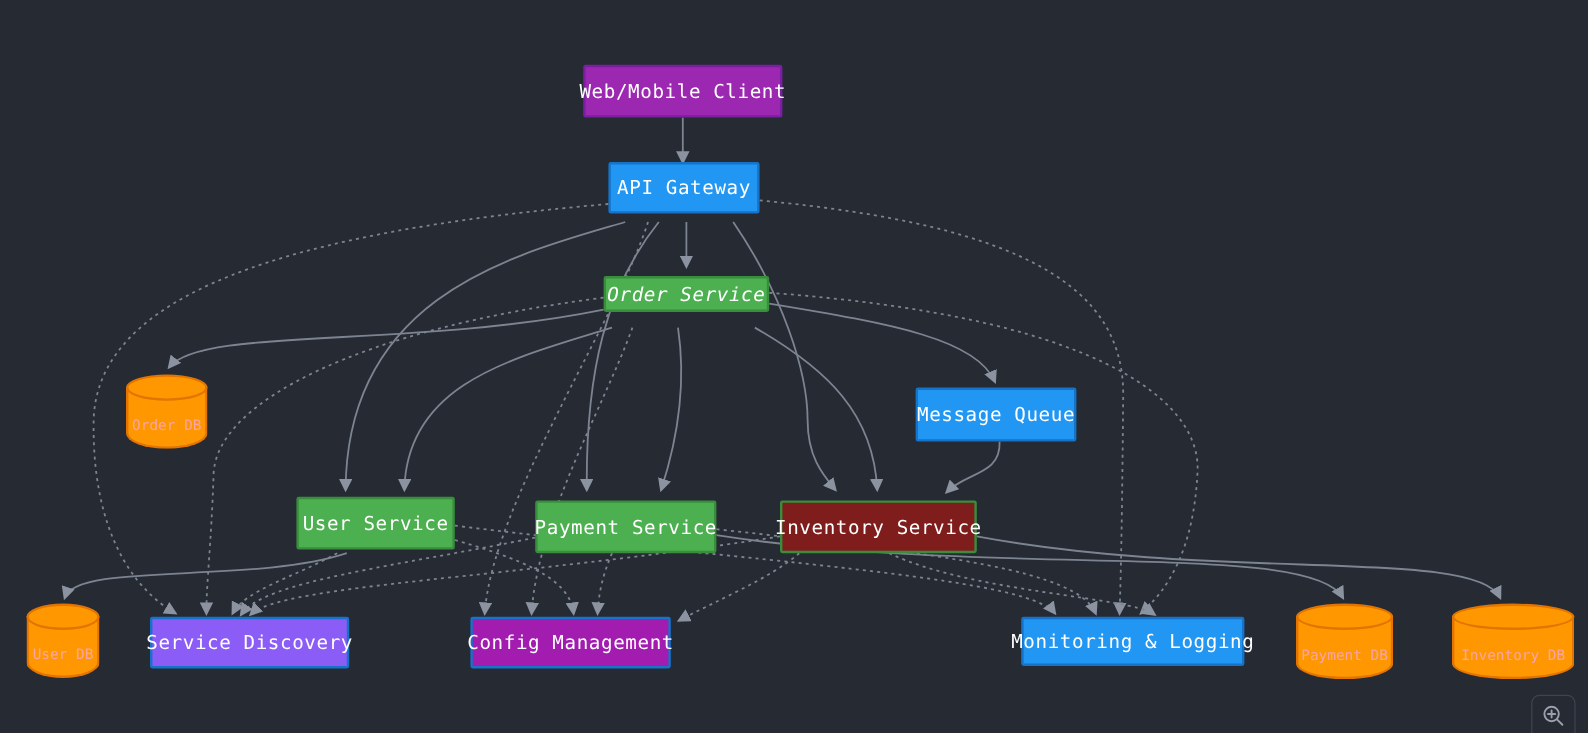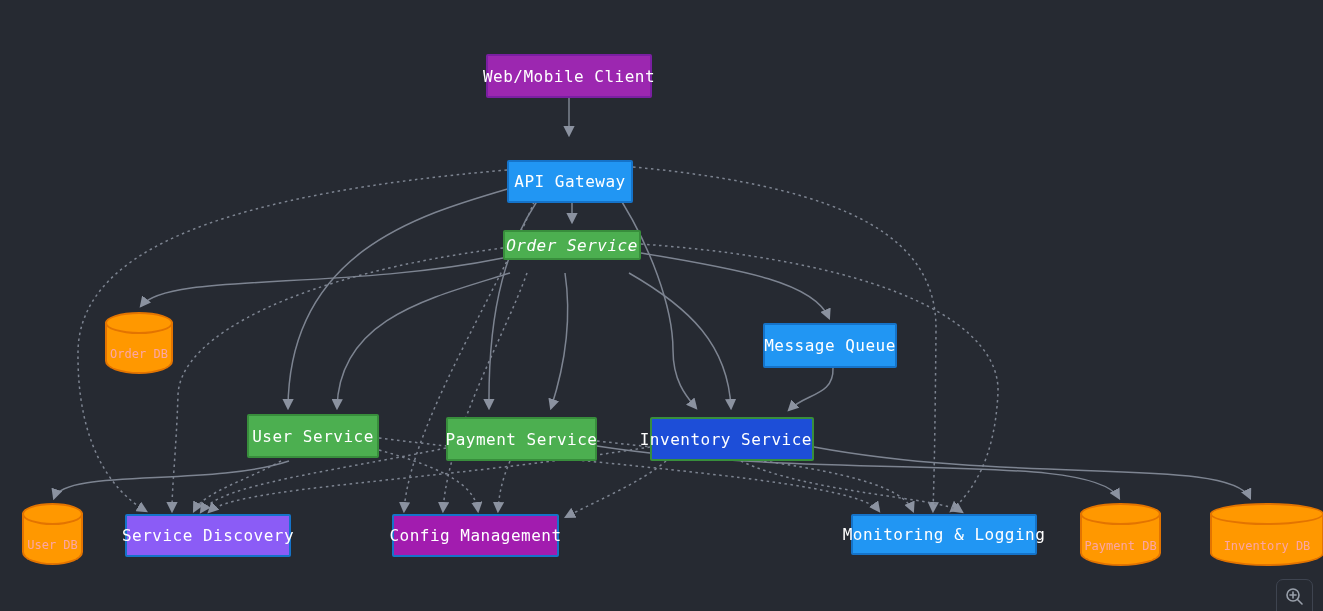--- a/index.html
+++ b/index.html
@@ -78,41 +78,41 @@
       <path d="M510,461 C502,480 499,494 498,511" class="edge dashed" stroke="#7d8491" marker-end="url(#arrow)"></path>
       <path d="M597,441 C790,462 898,476 913,511" class="edge dashed" stroke="#7d8491" marker-end="url(#arrow)"></path>
       <path d="M650,447 C430,482 234,487 209,512" class="edge dashed" stroke="#7d8491" marker-end="url(#arrow)"></path>
       <path d="M666,461 C642,482 594,502 566,517" class="edge dashed" stroke="#7d8491" marker-end="url(#arrow)"></path>
       <path d="M741,461 C810,494 940,497 962,512" class="edge dashed" stroke="#7d8491" marker-end="url(#arrow)"></path>
     </svg>
   <div id="node-layer">
       <div class="node" style="background: rgb(156, 39, 176); border-color: rgb(123, 31, 162); left: 486px; top: 54px; width: 166px; height: 44px;">
         <span>Web/Mobile Client</span>
       </div>
-      <div class="node" style="background: rgb(33, 150, 243); border-color: rgb(21, 115, 201); left: 507px; top: 160px; width: 126px; height: 43px;">
+      <div class="node" style="background: rgb(33, 150, 243); border-color: rgb(21, 115, 201); left: 507px; top: 135px; width: 126px; height: 43px;">
         <span>API Gateway</span>
       </div>
       <div class="node" style="background: rgb(76, 175, 80); border-color: rgb(56, 142, 60); left: 503px; top: 230px; width: 138px; height: 30px; font-style: italic;">
         <span>Order Service</span>
       </div>
       <div class="cylinder" style="--fill: #ff9800; --stroke: #e37400; left: 105px; top: 312px; width: 68px; height: 62px;">
         <div class="cyl-body"></div>
         <div class="cyl-top"></div>
         <span class="cyl-label">Order DB</span>
       </div>
       <div class="node" style="background: rgb(33, 150, 243); border-color: rgb(21, 115, 201); left: 763px; top: 323px; width: 134px; height: 45px;">
         <span>Message Queue</span>
       </div>
       <div class="node" style="background: rgb(76, 175, 80); border-color: rgb(56, 142, 60); left: 247px; top: 414px; width: 132px; height: 44px;">
         <span>User Service</span>
       </div>
       <div class="node" style="background: rgb(76, 175, 80); border-color: rgb(56, 142, 60); left: 446px; top: 417px; width: 151px; height: 44px;">
         <span>Payment Service</span>
       </div>
-      <div class="node" style="background: #1d4ed8; border-color: rgb(56, 142, 60); left: 650px; top: 417px; width: 164px; height: 44px; justify-content: flex-end;">
+      <div class="node" style="background: #7f1d1d; border-color: rgb(56, 142, 60); left: 650px; top: 417px; width: 164px; height: 44px;">
         <span>Inventory Service</span>
       </div>
       <div class="cylinder" style="--fill: #ff9800; --stroke: #e37400; left: 22px; top: 503px; width: 61px; height: 62px;">
         <div class="cyl-body"></div>
         <div class="cyl-top"></div>
         <span class="cyl-label">User DB</span>
       </div>
       <div class="node" style="background: #8b5cf6; border-color: rgb(21, 115, 201); left: 125px; top: 514px; width: 166px; height: 43px;">
         <span>Service Discovery</span>
       </div>
@@ -120,21 +120,21 @@
         <span>Config Management</span>
       </div>
       <div class="node" style="background: rgb(33, 150, 243); border-color: rgb(21, 115, 201); left: 851px; top: 514px; width: 186px; height: 41px;">
         <span>Monitoring &amp; Logging</span>
       </div>
       <div class="cylinder" style="--fill: #ff9800; --stroke: #e37400; left: 1080px; top: 503px; width: 81px; height: 63px;">
         <div class="cyl-body"></div>
         <div class="cyl-top"></div>
         <span class="cyl-label">Payment DB</span>
       </div>
-      <div class="cylinder" style="--fill: #ff9800; --stroke: #e37400; left: 1210px; top: 503px; width: 114px; height: 63px;">
+      <div class="cylinder" style="--fill: #ff9800; --stroke: #e37400; left: 1210px; top: 503px; width: 102px; height: 63px;">
         <div class="cyl-body"></div>
         <div class="cyl-top"></div>
         <span class="cyl-label">Inventory DB</span>
       </div>
     </div>
   <button id="zoom-btn" title="">
     <svg width="19" height="19" viewBox="0 0 19 19">
       <circle cx="8" cy="8" r="6" fill="none" stroke="#99a0ab" stroke-width="1.6"></circle>
       <line x1="12.5" y1="12.5" x2="17" y2="17" stroke="#99a0ab" stroke-width="1.6" stroke-linecap="round"></line>
       <line x1="5" y1="8" x2="11" y2="8" stroke="#99a0ab" stroke-width="1.6" stroke-linecap="round"></line>

